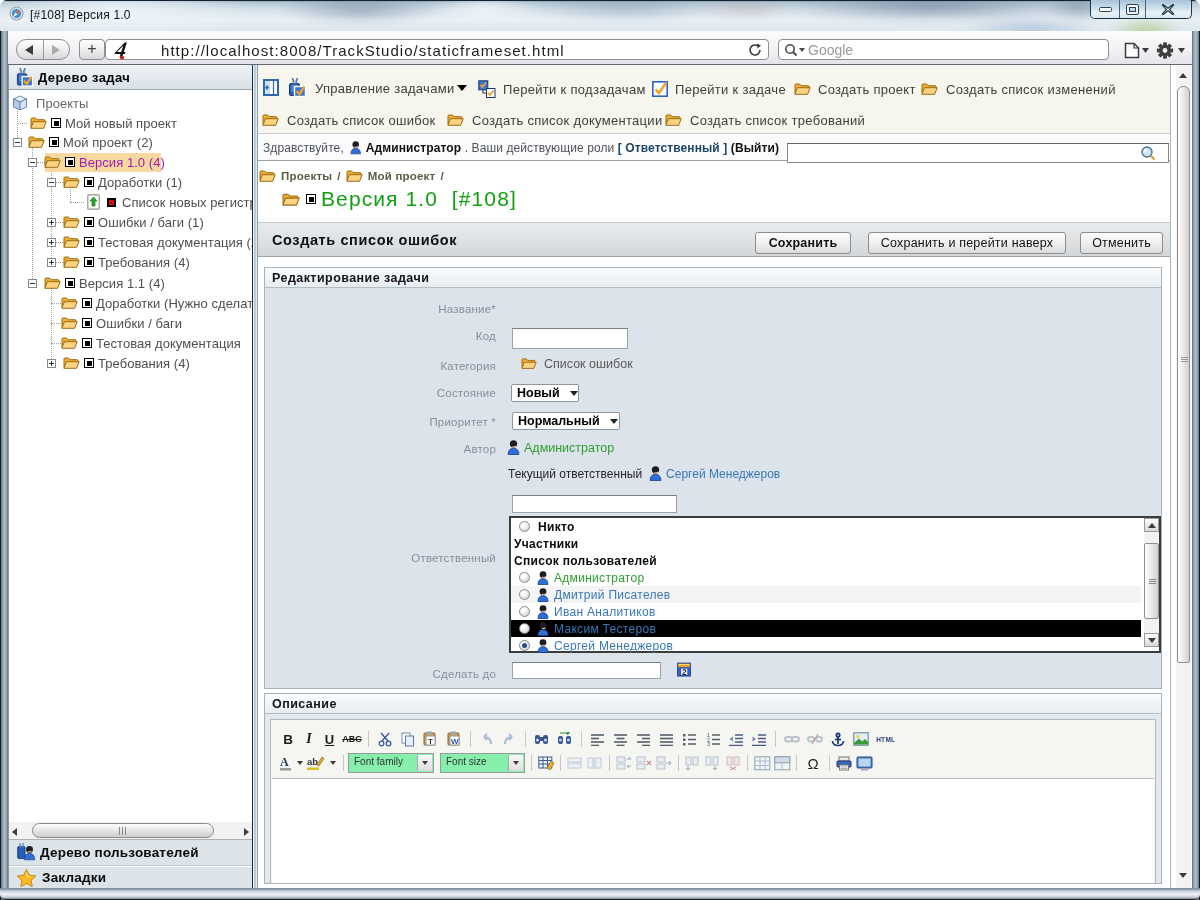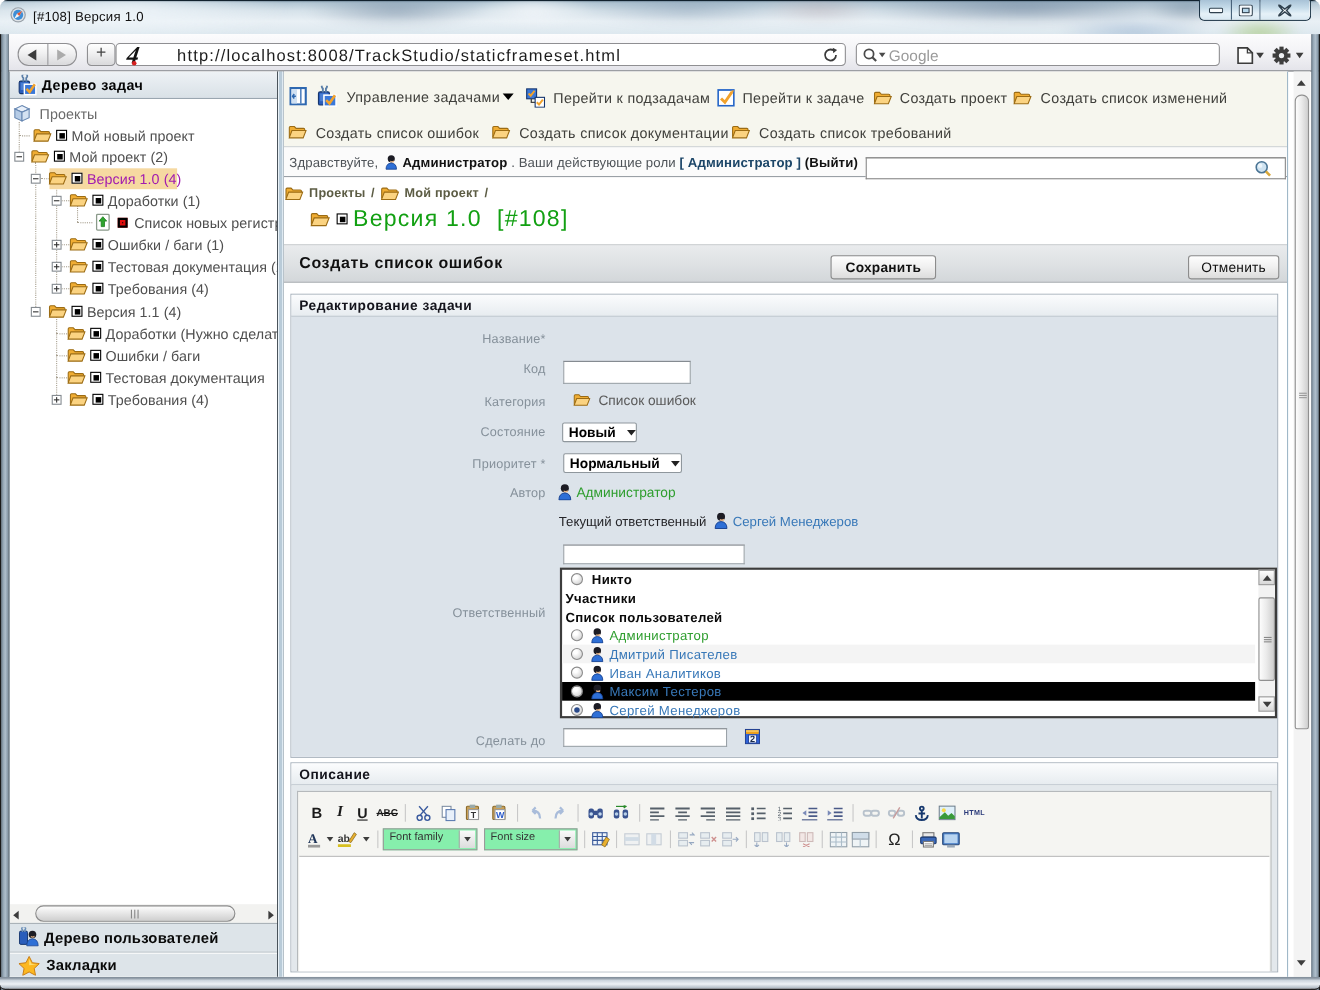--- a/index.html
+++ b/index.html
@@ -468,21 +468,21 @@
         </div>
   </div>
   <div id="greet">
    <div class="abs" style="left:5px;top:7px;display:flex;align-items:center">
     <span>Здравствуйте,</span>
     <svg style="margin-left:6px" width="12" height="14" viewBox="0 0 12 14">
             <use href="#pers" transform="scale(0.95)"></use>
           </svg>
     <b style="margin-left:4px">Администратор</b>
           <span>&nbsp;. Ваши действующие роли&nbsp;</span>
-          <b style="color:#1c4668">[ Администратор ]</b>
+          <b style="color:#1c4668">[ Ответственный ]</b>
           <span>&nbsp;</span>
           <b>(Выйти)</b>
    </div>
    <input class="abs" style="left: 529px; top: 9px; width: 382px; height: 20px; border-width: 1px; border-style: solid; border-color: rgb(102, 102, 102) rgb(136, 136, 136) rgb(136, 136, 136); border-image: initial; outline: none; padding-right: 22px;">
    <svg class="abs" style="left:882px;top:11px" width="17" height="17" viewBox="0 0 17 17">
           <use href="#mag"></use>
         </svg>
   </div>
   <div id="crumbs">
    <svg width="17" height="14" viewBox="0 0 17 14">
@@ -499,20 +499,21 @@
   <div id="ptitle">
    <svg width="18" height="15" viewBox="0 0 17 14">
           <use href="#fold"></use>
         </svg>
    <span class="sq" style="margin-left:6px"></span>
    <span class="t" style="margin-left:5px">Версия 1.0&nbsp;&nbsp;[#108]</span>
   </div>
   <div id="formhead">
    <span class="ft">Создать список ошибок</span>
    <div class="btn" style="left:497px;width:96px;font-weight:bold;line-height:20px">Сохранить</div>
+   <div class="btn" style="left:610px;width:198px;line-height:20px">Сохранить и перейти наверх</div>
    <div class="btn" style="left:822px;width:83px;line-height:20px">Отменить</div>
   </div>
   <div class="fbox" style="top:202px">
    <div class="fbhead">
           <b>Редактирование задачи</b>
         </div>
    <div id="editbody">
     <div class="lbl" style="left:31px;top:15px">Название*</div>
     <div class="lbl" style="left:31px;top:42px">Код</div>
     <div class="inp" style="left:247px;top:40px;width:116px;height:21px"></div>

